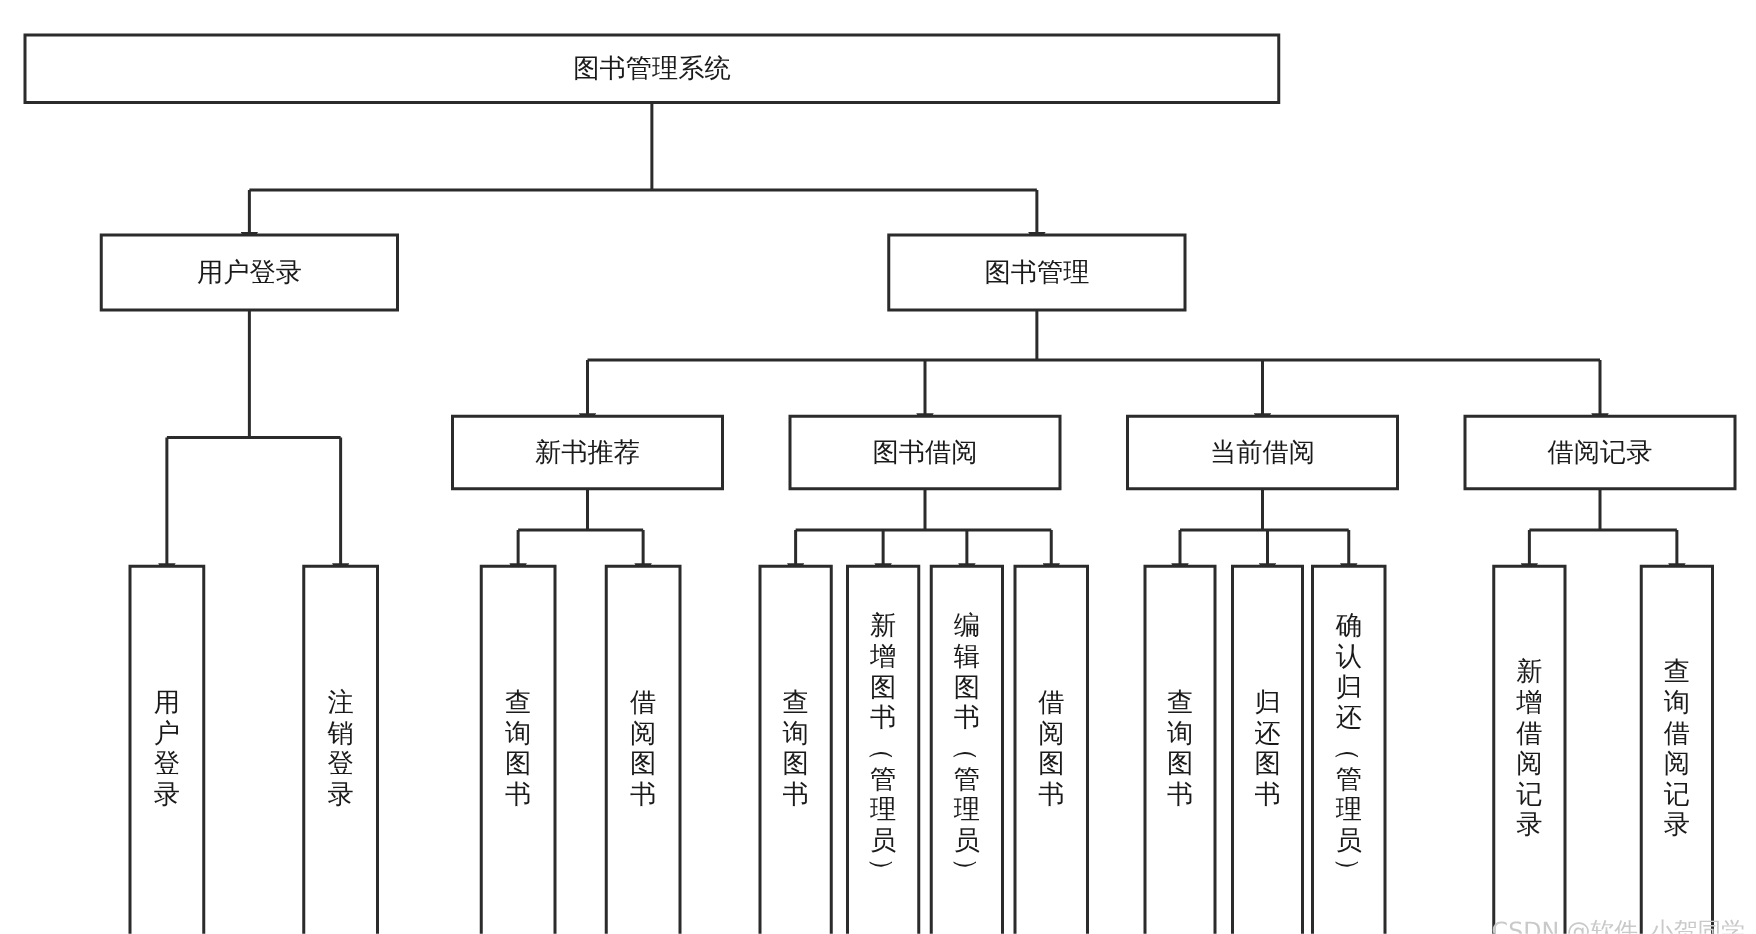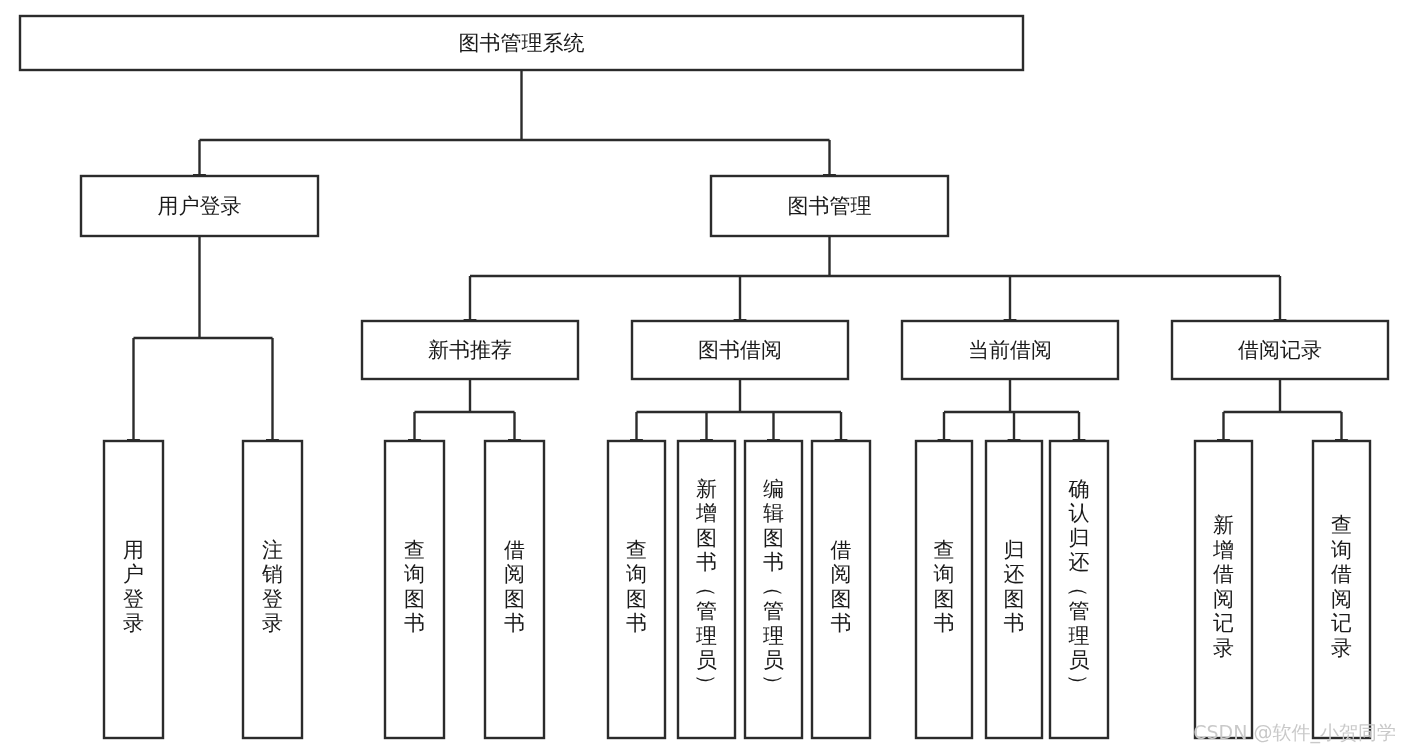--- a/index.html
+++ b/index.html
@@ -10,21 +10,21 @@
   body {
     width: 1405px;
     height: 747px;
     position: relative;
     overflow: hidden;
     font-family: "DejaVu Sans", "Liberation Sans", sans-serif;
   }
   #diagram-root {
     position: absolute;
     left: 0;
-    top: 4px;
+    top: 16px;
     width: 1405px;
     height: 531px;
   }
   svg.diagram {
     display: block;
     width: 1405px;
     height: 747px;
   }
   .node-box {
     fill: #ffffff;

